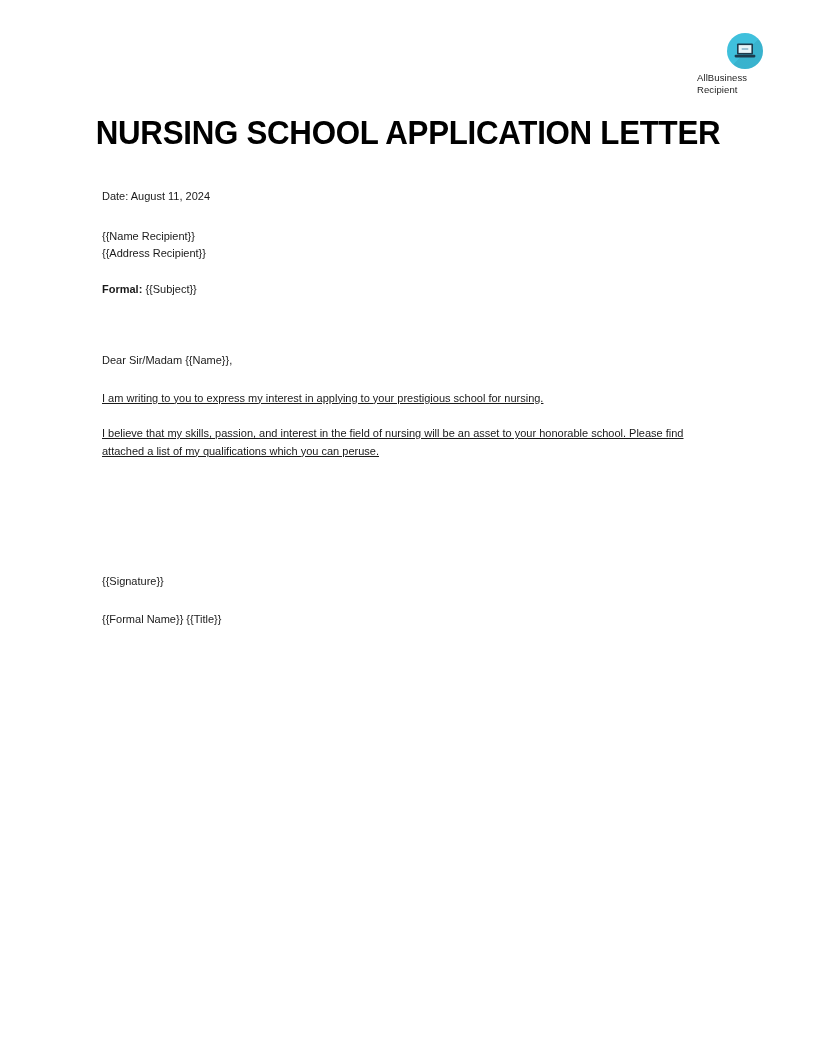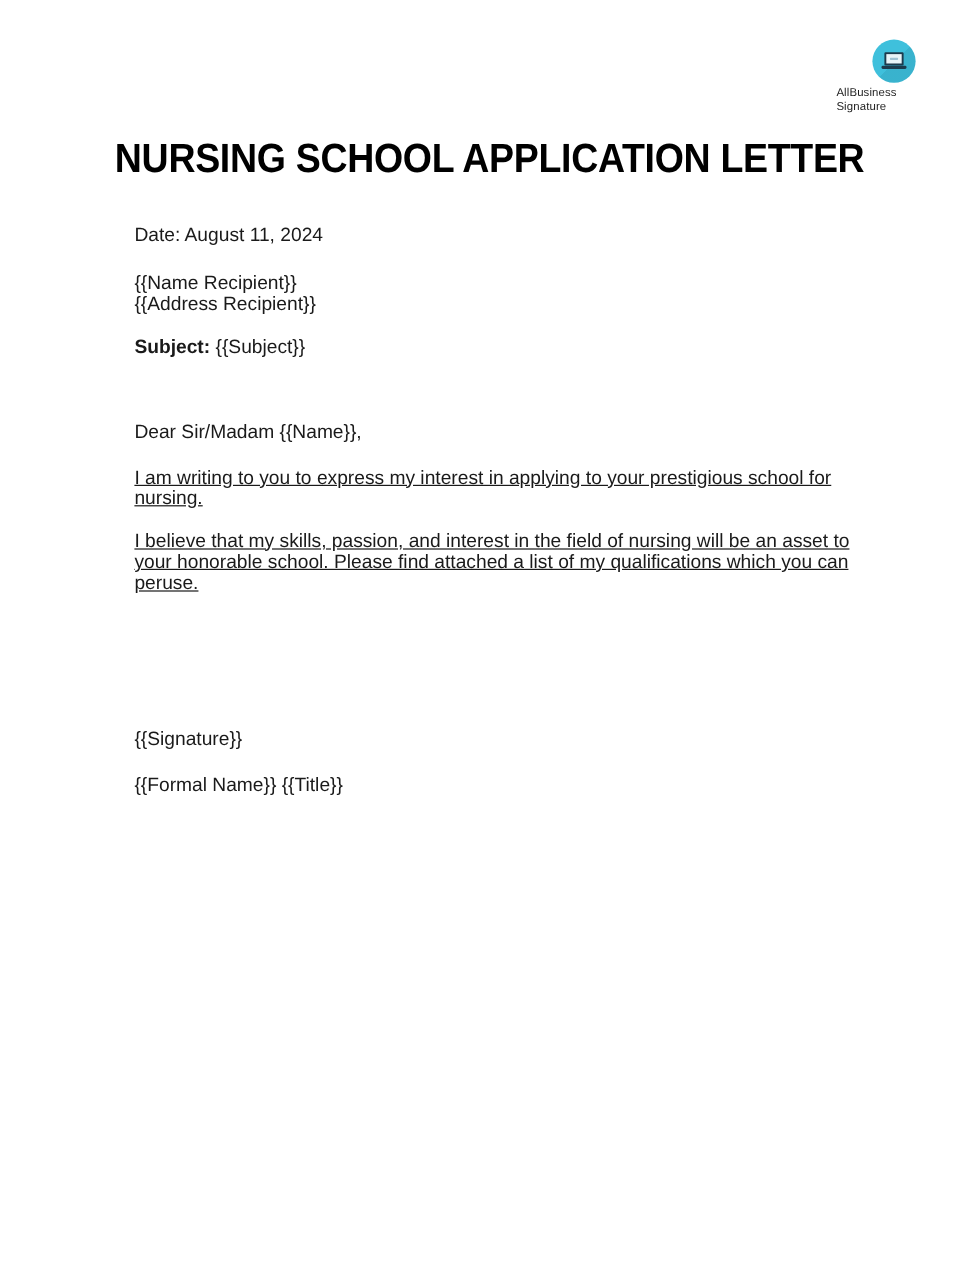--- a/index.html
+++ b/index.html
@@ -69,24 +69,24 @@
     letter-spacing: -0.3px;
     color: #000000;
     transform: scaleX(0.92);
     transform-origin: center center;
     white-space: nowrap;
   }
 
   
   .letter {
     position: absolute;
-    left: 112px;
+    left: 102px;
     top: 188px;
     width: 600px;
-    font-size: 16px;
+    font-size: 11px;
     line-height: 17.5px;
     color: #1a1a1a;
   }
   .line { margin: 0; }
   .gap-22 { height: 22px; }
   .gap-18 { height: 18px; }
   .gap-54 { height: 54px; }
   .gap-57 { height: 57px; }
   .gap-38 { height: 38px; }
   .gap-20 { height: 20px; }
@@ -101,38 +101,38 @@
     <div class="logo-shadow"></div>
     <svg width="22" height="17" viewBox="0 0 22 17">
       <rect x="3" y="1" width="16" height="11" rx="1" fill="#1c3b4d"></rect>
       <rect x="4.6" y="2.6" width="12.8" height="7.8" fill="#e8f4f8"></rect>
       <rect x="7.6" y="5.6" width="6.8" height="1.8" rx="0.6" fill="#9fc3d4"></rect>
       <rect x="0.6" y="12.3" width="20.8" height="2.6" rx="1.1" fill="#1c3b4d"></rect>
     </svg>
   </div>
   <div class="logo-text">
     <div>AllBusiness</div>
-    <div>Signature</div>
+    <div>Recipient</div>
   </div>
 </div>
 
 <div class="doc-title">NURSING SCHOOL APPLICATION LETTER</div>
 
 <div class="letter">
 
   <p class="line">Date: August 11, 2024</p>
 
   <div class="gap-22"></div>
 
   <p class="line">{{Name Recipient}}</p>
   <p class="line">{{Address Recipient}}</p>
 
   <div class="gap-18"></div>
 
-  <p class="line"><span class="bold">Subject:</span> <span>{{Subject}}</span></p>
+  <p class="line"><span class="bold">Formal:</span> <span>{{Subject}}</span></p>
 
   <div class="gap-54"></div>
 
   <p class="line">Dear Sir/Madam {{Name}},</p>
 
   <div class="gap-20"></div>
 
   <p class="para">I am writing to you to express my interest in applying to your prestigious school for nursing.</p>
 
   <div class="gap-18"></div>

